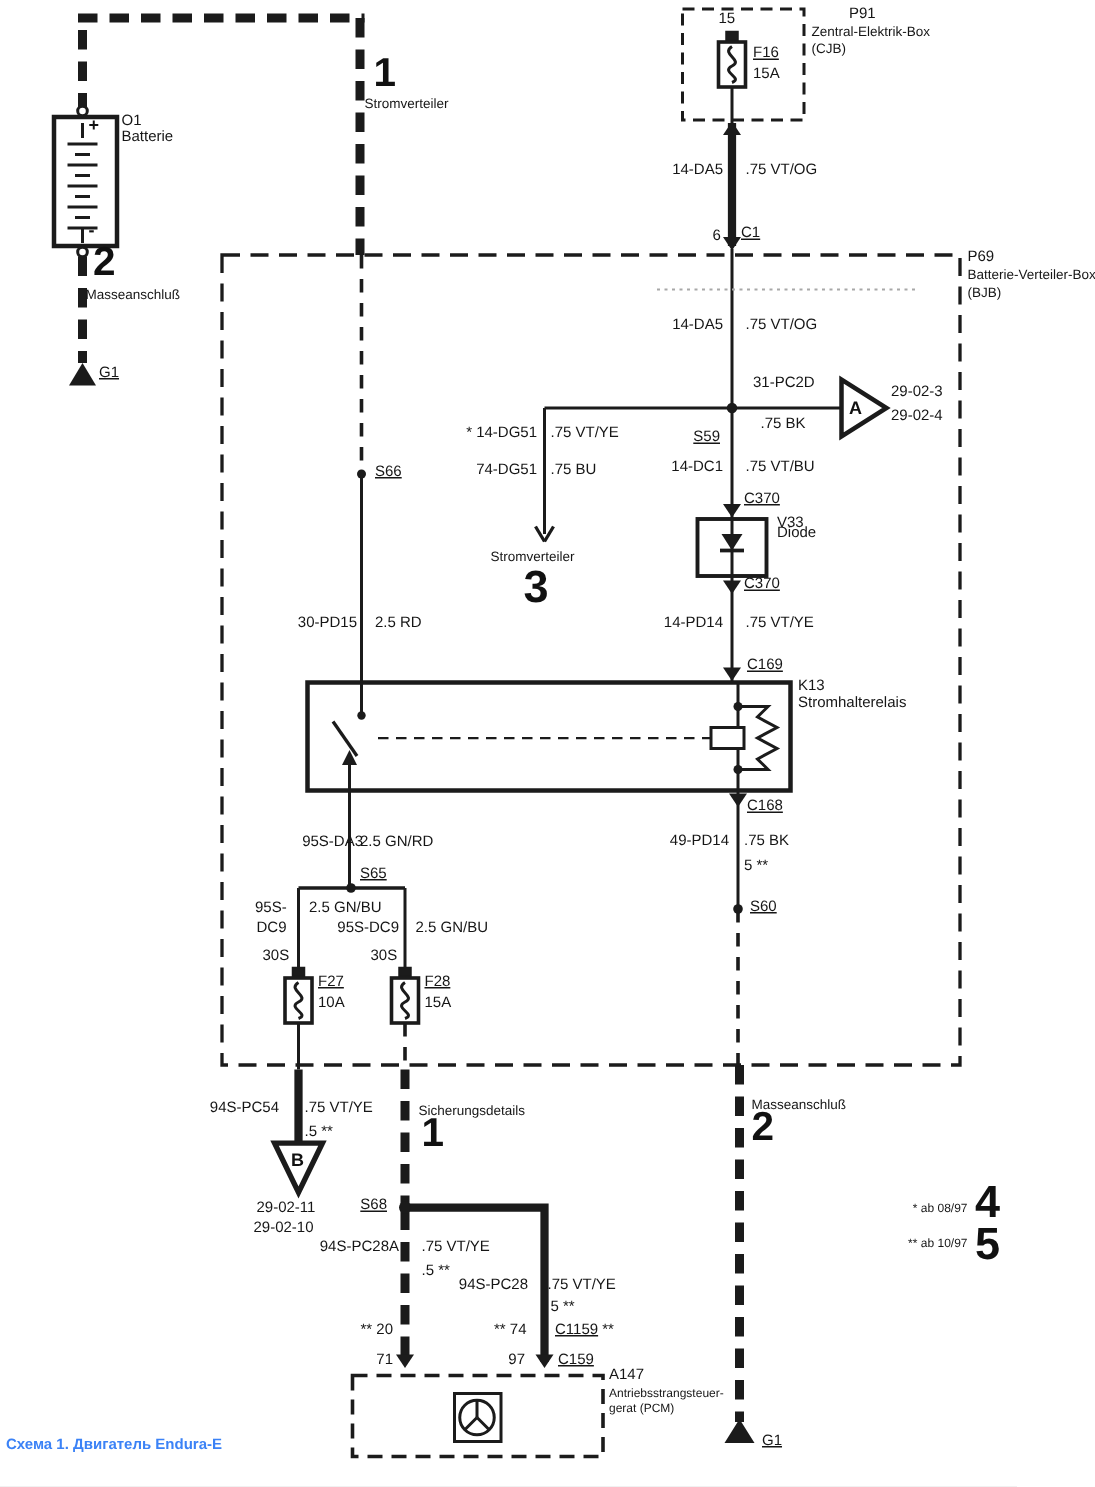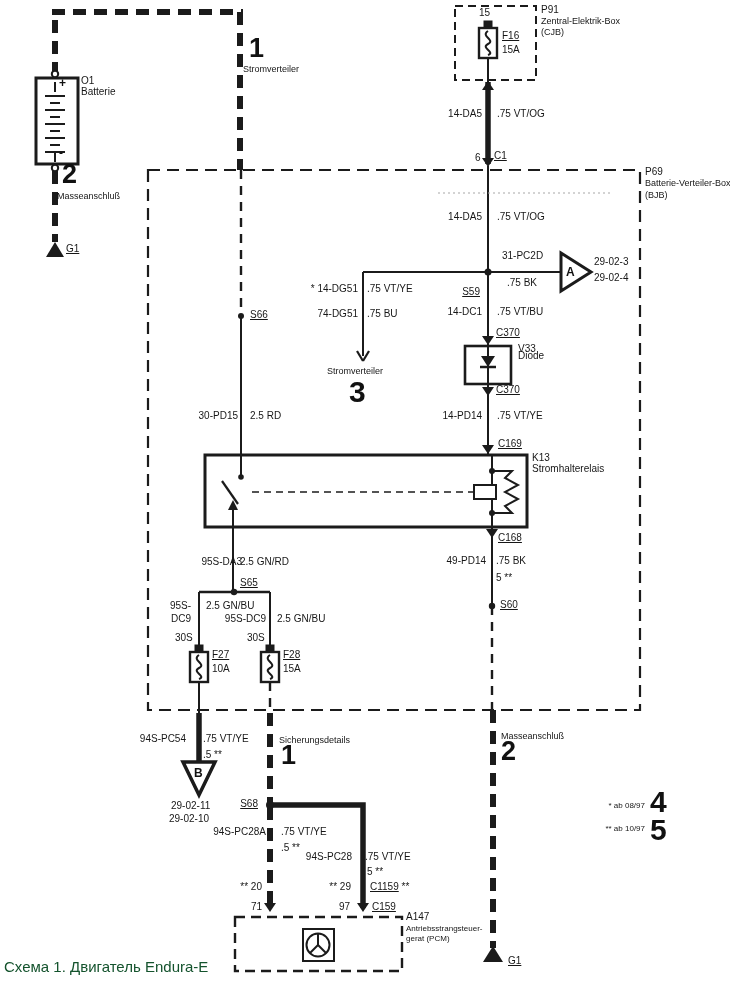--- a/index.html
+++ b/index.html
@@ -7,21 +7,21 @@
         font-family:"Liberation Sans",sans-serif;color:#161616;}
   #schem{position:absolute;left:0;top:0;}
   .lbl{position:absolute;font-size:10px;line-height:12px;white-space:nowrap;color:#161616;}
   .s9{font-size:9px;}
   .s8{font-size:8px;}
   .ra{text-align:right;}
   .ul{text-decoration:underline;}
   .num{position:absolute;font-weight:bold;font-size:27px;line-height:27px;color:#111;}
   .num3{font-size:30px;line-height:30px;}
   .tri-letter{position:absolute;font-size:12px;font-weight:bold;color:#111;}
-  .cap{position:absolute;font-size:15px;color:#14532d;}
+  .cap{position:absolute;font-size:10px;color:#3b82f6;font-weight:bold;}
   .pm{position:absolute;font-size:12px;font-weight:bold;color:#111;}
 </style>
 </head>
 <body>
 
 <div id="page">
 
   <svg id="schem" width="730" height="991" viewBox="0 0 730 991">
 
     <g stroke="#1b1b1b" stroke-width="6" stroke-dasharray="13 8" fill="none">
@@ -179,21 +179,21 @@
   <div class="lbl ul" style="left:66px;top:243px">G1</div>
 
   <div class="num" style="left:249px;top:35px">1</div>
   <div class="lbl s9" style="left:243px;top:63px">Stromverteiler</div>
   <div class="num" style="left:62px;top:161px">2</div>
   <div class="lbl s9" style="left:57px;top:190px">Masseanschluß</div>
 
   <div class="lbl" style="left:479px;top:7px">15</div>
   <div class="lbl ul" style="left:502px;top:30px">F16</div>
   <div class="lbl" style="left:502px;top:44px">15A</div>
-  <div class="lbl" style="left:541px;top:4px">P91</div>
+  <div class="lbl" style="left:566px;top:4px">P91</div>
   <div class="lbl s9" style="left:541px;top:15px">Zentral-Elektrik-Box</div>
   <div class="lbl s9" style="left:541px;top:26px">(CJB)</div>
 
   <div class="lbl ra" style="left:436px;top:108px;width:46px">14-DA5</div>
   <div class="lbl" style="left:497px;top:108px">.75 VT/OG</div>
   <div class="lbl" style="left:475px;top:152px">6</div>
   <div class="lbl ul" style="left:494px;top:150px">C1</div>
 
   <div class="lbl" style="left:645px;top:166px">P69</div>
   <div class="lbl s9" style="left:645px;top:177px">Batterie-Verteiler-Box</div>
@@ -268,21 +268,21 @@
   <div class="lbl ul ra" style="left:226px;top:798px;width:32px">S68</div>
   <div class="lbl ra" style="left:204px;top:826px;width:62px">94S-PC28A</div>
   <div class="lbl" style="left:281px;top:826px">.75 VT/YE</div>
   <div class="lbl" style="left:281px;top:842px">.5 **</div>
   <div class="lbl ra" style="left:298px;top:851px;width:54px">94S-PC28</div>
   <div class="lbl" style="left:365px;top:851px">.75 VT/YE</div>
   <div class="lbl" style="left:367px;top:866px">5 **</div>
 
   <div class="lbl ra" style="left:236px;top:881px;width:26px">** 20</div>
   <div class="lbl ra" style="left:244px;top:901px;width:18px">71</div>
-  <div class="lbl ra" style="left:325px;top:881px;width:26px">** 29</div>
+  <div class="lbl ra" style="left:325px;top:881px;width:26px">** 74</div>
   <div class="lbl ra" style="left:332px;top:901px;width:18px">97</div>
   <div class="lbl" style="left:370px;top:881px"><span class="ul">C1159</span> <span>**</span></div>
   <div class="lbl ul" style="left:372px;top:901px">C159</div>
 
   <div class="lbl" style="left:406px;top:911px">A147</div>
   <div class="lbl s8" style="left:406px;top:923px">Antriebsstrangsteuer-</div>
   <div class="lbl s8" style="left:406px;top:933px">gerat (PCM)</div>
 
   <div class="lbl s9" style="left:501px;top:730px">Masseanschluß</div>
   <div class="num" style="left:501px;top:738px">2</div>

